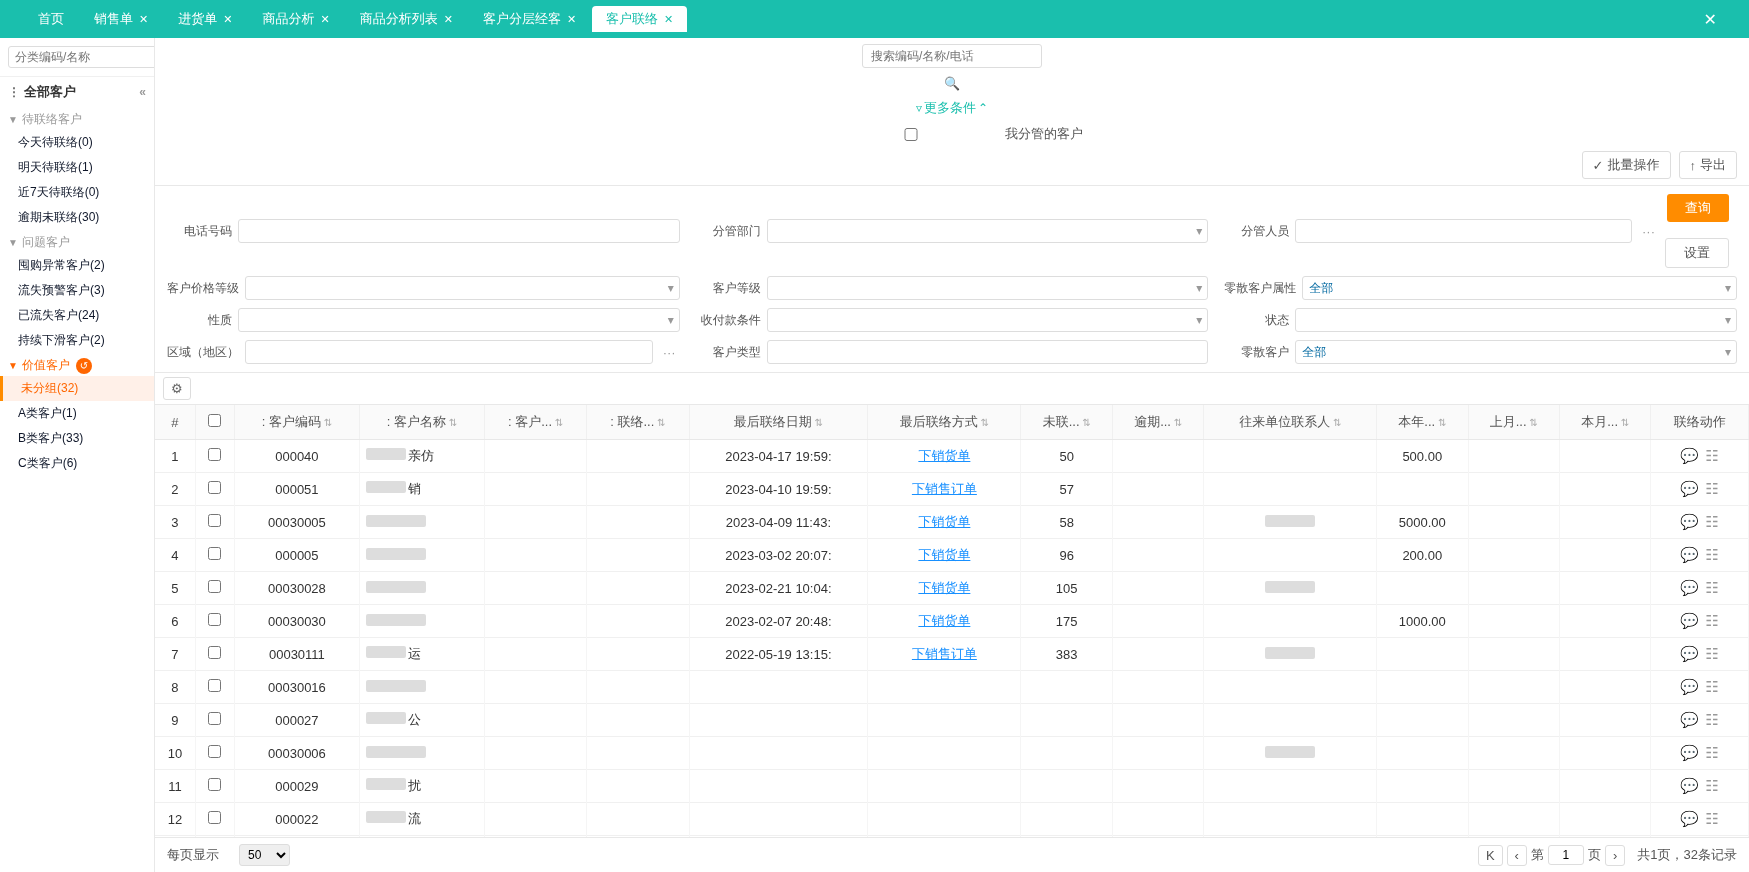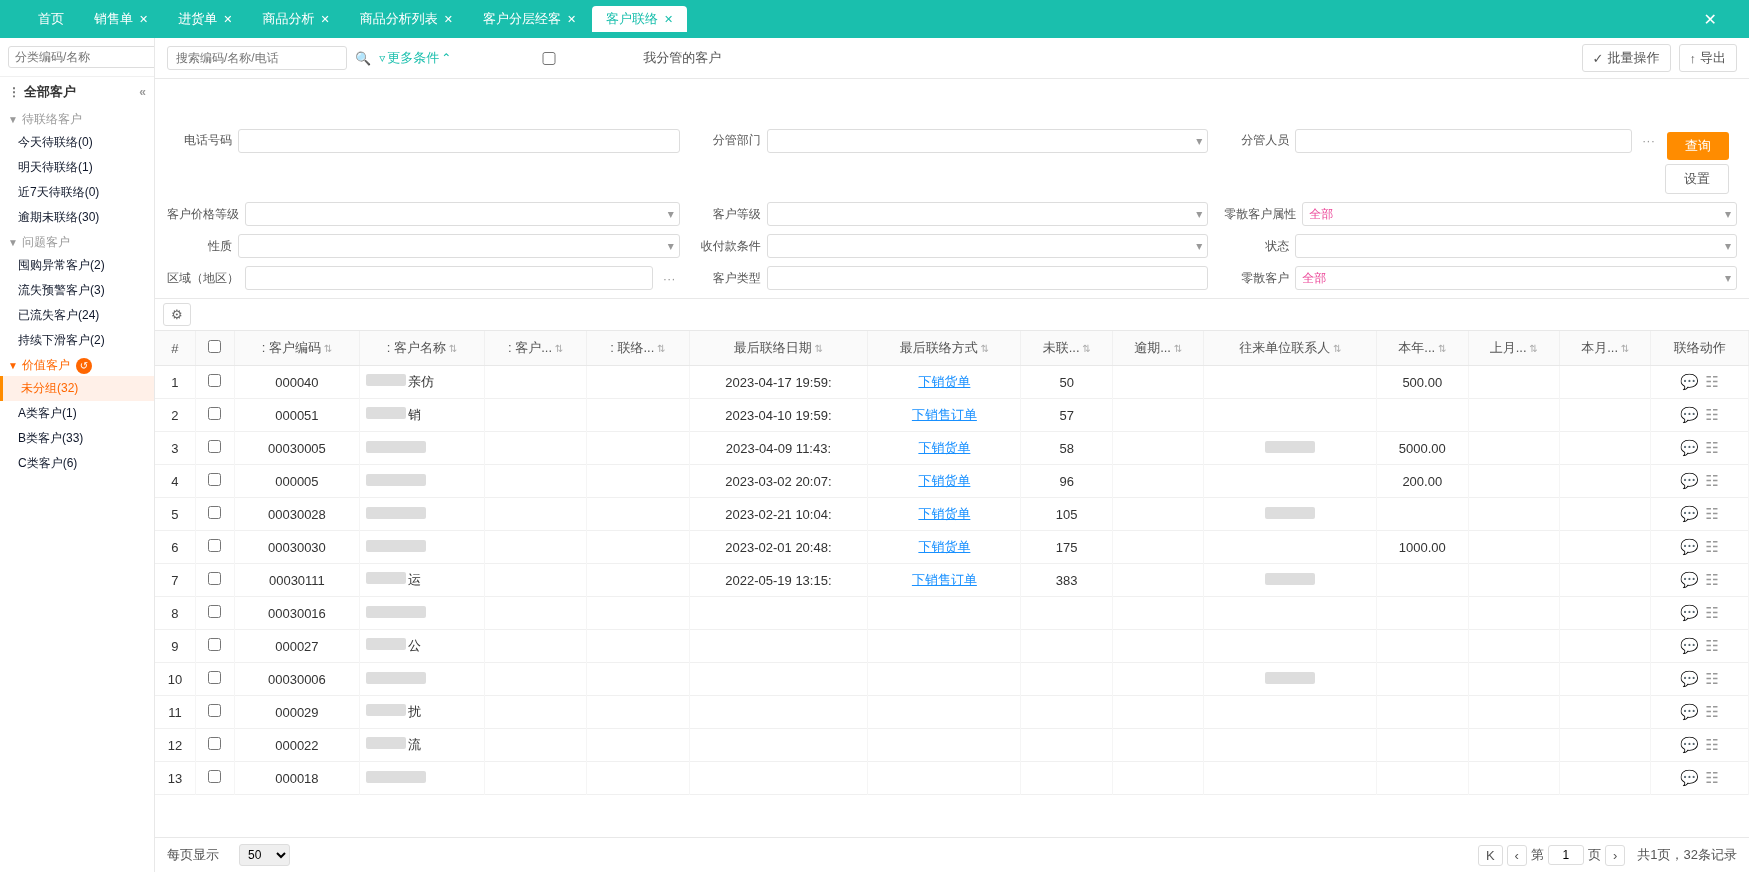--- a/index.html
+++ b/index.html
@@ -26,37 +26,37 @@
     .sidebar-group-label { color: #999; font-size: 12px; padding: 4px 8px 2px 8px; display: flex; align-items: center; gap: 4px; }
     .sidebar-group-label::before { content: '▼'; font-size: 10px; }
     .sidebar-item { padding: 4px 8px 4px 18px; cursor: pointer; color: #0f172a; font-size: 12px; }
     .sidebar-item.active { background: #fff5f0; color: #ff6600; border-left: 3px solid #ff8c00; }
     .sidebar-item.selected-group { background: #fff0e8; color: #ff6600; }
 
     
     .content-area { flex: 1; display: flex; flex-direction: column; overflow: hidden; }
 
     
-    .filter-bar { background: #fff; padding: 6px 12px; display: flex; align-items: center; gap: 8px; border-bottom: 1px solid #e8e8e8; }
+    .filter-bar { background: #fff; padding: 6px 12px; display: flex; align-items: center; gap: 8px; border-bottom: 1px solid #e8e8e8; flex-direction: column; }
     .filter-bar input { border: 1px solid #ddd; border-radius: 3px; padding: 4px 8px; font-size: 12px; width: 180px; outline: none; }
     .filter-btn { color: #1abfad; cursor: pointer; font-size: 12px; display: flex; align-items: center; gap: 2px; }
     .filter-checkbox { display: flex; align-items: center; gap: 4px; font-size: 12px; color: #555; }
     .filter-checkbox input[type=checkbox] { cursor: pointer; }
     .filter-actions { margin-left: auto; display: flex; gap: 8px; }
     .filter-actions .btn { border: 1px solid #ddd; background: #fff; padding: 4px 10px; border-radius: 3px; cursor: pointer; font-size: 12px; color: #555; display: flex; align-items: center; gap: 4px; }
 
     
     .advanced-filter { background: #fff; padding: 8px 12px; border-bottom: 1px solid #e8e8e8; display: grid; grid-template-columns: repeat(3, 1fr); gap: 8px 16px; }
     .filter-row { display: flex; align-items: center; gap: 6px; }
     .filter-label { color: #555; font-size: 12px; white-space: nowrap; min-width: 65px; text-align: right; }
     .filter-input { flex: 1; border: 1px solid #ddd; border-radius: 3px; padding: 4px 6px; font-size: 12px; outline: none; color: #555; }
     .filter-select-wrapper { flex: 1; position: relative; display: flex; align-items: center; }
-    .filter-select-wrapper select { flex: 1; appearance: none; border: 1px solid #ddd; border-radius: 3px; padding: 4px 20px 4px 6px; font-size: 12px; outline: none; color: #ec4899; background: #fff; }
+    .filter-select-wrapper select { flex: 1; appearance: none; border: 1px solid #ddd; border-radius: 3px; padding: 4px 20px 4px 6px; font-size: 12px; outline: none; color: #0369a1; background: #fff; }
     .filter-select-wrapper::after { content: '▾'; position: absolute; right: 6px; color: #999; font-size: 12px; pointer-events: none; }
-    .filter-btn-group { display: flex; flex-direction: column; gap: 4px; justify-content: center; align-items: flex-end; padding-right: 8px; margin-top: 45px; }
+    .filter-btn-group { display: flex; flex-direction: column; gap: 16px; justify-content: center; align-items: flex-end; padding-right: 8px; }
     .btn-query { background: #ff8c00; color: #fff; border: none; padding: 5px 18px; border-radius: 3px; cursor: pointer; font-size: 13px; }
     .btn-reset { background: #fff; color: #555; border: 1px solid #ddd; padding: 5px 18px; border-radius: 3px; cursor: pointer; font-size: 13px; }
 
     
     .table-area { flex: 1; overflow: auto; background: #fff; }
     .data-table { width: 100%; border-collapse: collapse; font-size: 12px; }
     .data-table thead th { background: #fafafa; border-bottom: 1px solid #e8e8e8; border-right: 1px solid #f0f0f0; padding: 8px 6px; text-align: center; white-space: nowrap; position: sticky; top: 0; z-index: 10; color: #555; font-weight: normal; }
     .data-table thead th.sortable { cursor: pointer; }
     .data-table thead th.sortable::after { content: ' ⇅'; font-size: 10px; color: #aaa; }
     .data-table tbody tr { border-bottom: 1px solid #f0f0f0; }
@@ -382,21 +382,21 @@
         </div>
       </td>
     </tr>
             <tr>
       <td>6</td>
       <td><input type="checkbox" style=""></td>
       <td>00030030</td>
       <td class="name-cell"><span class="blurred" style="background:#ddd;display:inline-block;width:60px;height:12px;border-radius:2px;"></span></td>
       <td></td>
       <td></td>
-      <td>2023-02-01 20:48:</td>
+      <td>2023-02-07 20:48:</td>
       <td><span class="link-text">下销货单</span></td>
       <td>175</td>
       <td></td>
       <td></td>
       <td>1000.00</td>
       <td></td>
       <td></td>
       <td>
         <div class="action-icons">
           <span class="action-icon" title="联络">💬</span>

